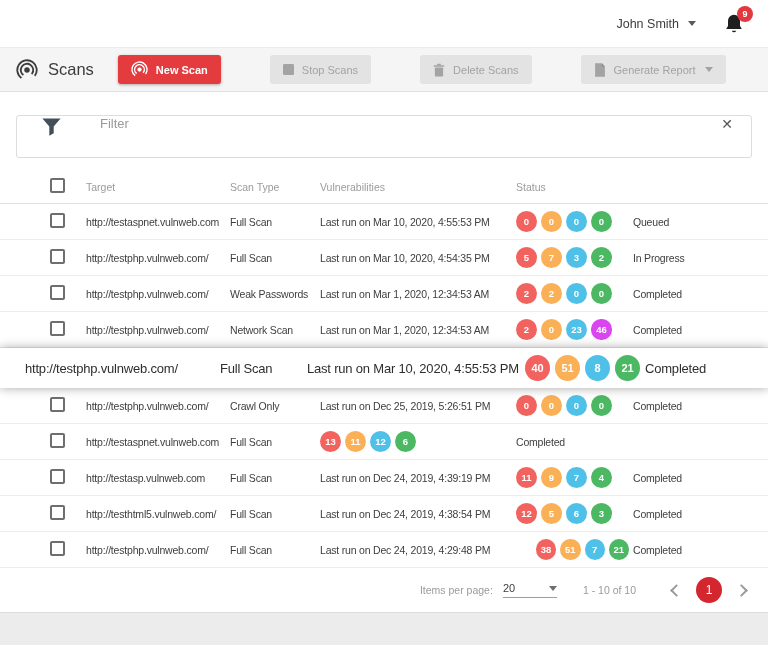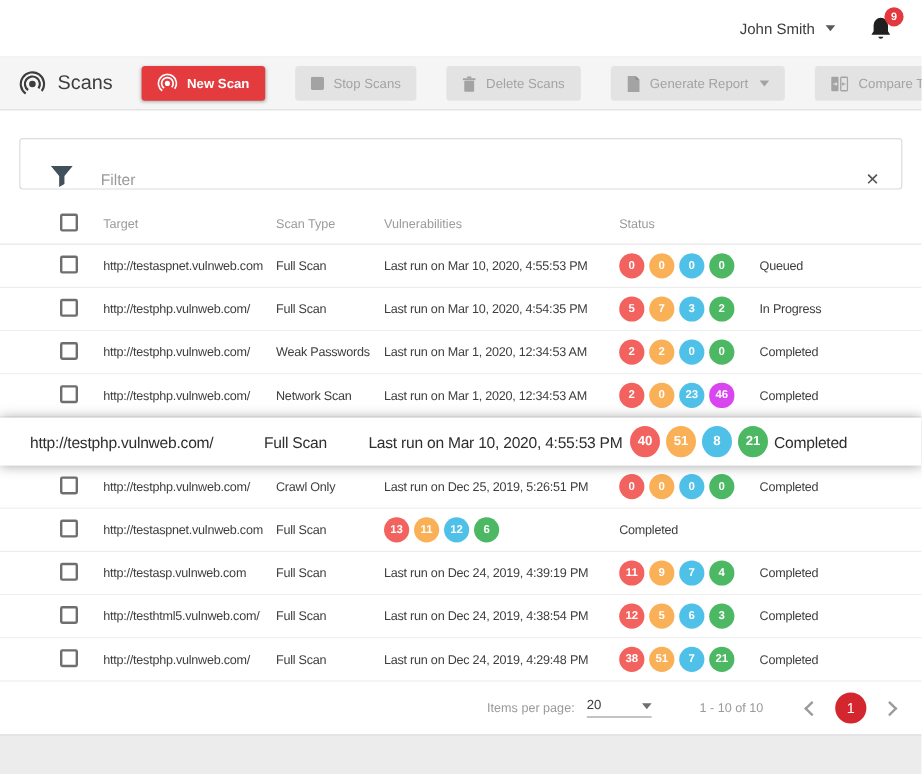--- a/index.html
+++ b/index.html
@@ -21,26 +21,26 @@
 
   
   .toolbar { height:44px; background:#f5f5f5; border-bottom:1px solid #e0e0e0;
              display:flex; align-items:center; padding:0 16px; }
   .title-group { display:flex; align-items:center; gap:10px; color:#3d3d3d; }
   .page-title { font-size:16.5px; }
   .toolbar-buttons { margin-left:auto; display:flex; gap:25px;padding-left:24px; }
   .btn { height:29px; padding:0 13px; border:none; border-radius:3px; display:inline-flex;
          align-items:center; gap:8px; font-size:11px; font-family:inherit; cursor:pointer; white-space:nowrap; }
   .btn.primary { background:#e33b3e; color:#fff; font-weight:bold; box-shadow:0 1px 3px rgba(0,0,0,.3); }
-  .btn.disabled { background:#e3e3e3; color:#a3a3a3; cursor:default; }
+  .btn.disabled { background:#e3e3e3; color:#a3a3a3; cursor:default;margin-left:24px; }
   .btn .caret { border-top-color:#a3a3a3; margin-left:2px; }
 
   
   .filter-bar { margin:23px 16px 12px; height:43px; border:1px solid #dcdcdc; border-radius:3px;
-                background:#fff; display:flex; align-items:flex-end; padding:0 18px 0 24px; gap:22px; }
+                background:#fff; display:flex; align-items:flex-start; padding:0 18px 0 24px; gap:38px; }
   .filter-placeholder { flex:1; font-size:13px; color:#9a9a9a; }
   .filter-clear { font-size:14px; color:#555; cursor:pointer; }
 
   
   .thead, .trow { display:grid; grid-template-columns:36px 144px 90px 196px 117px 1fr;
                   align-items:center; padding:0 16px 0 50px; background:#fff; }
   .thead { height:34px; border-bottom:1px solid #e2e2e2; color:#9b9b9b; font-size:10.5px; }
   .trow { height:36px; border-bottom:1px solid #ededed; font-size:10.5px; color:#3e3e3e;
           letter-spacing:-0.2px; white-space:nowrap; }
   .checkbox { width:15px; height:15px; border:2px solid #6e6e6e; border-radius:2px;
@@ -54,21 +54,21 @@
              box-shadow:0 0 10px rgba(0,0,0,.35); position:relative; z-index:2; border-bottom:none; }
   .trow.hl .badge { width:26px; height:26px; font-size:11px; margin-right:5px; }
 
   
   .pagination { height:44px; display:flex; align-items:center; justify-content:flex-end;
                 padding:0 22px; font-size:10.5px; color:#9a9a9a; }
   .pp-select { display:inline-flex; align-items:center; justify-content:space-between; width:54px;
                border-bottom:1px solid #9e9e9e; padding-bottom:3px; margin-left:10px;
                color:#3e3e3e; font-size:11px; cursor:pointer; }
   .pp-select .caret { border-top-color:#6e6e6e; }
-  .range-text { margin-left:40px;text-align:center; }
+  .range-text { margin-left:26px;text-align:center; }
   .chev { width:9px; height:9px; border-left:2px solid #9b9b9b; border-bottom:2px solid #9b9b9b;
           transform:rotate(45deg); cursor:pointer; display:inline-block; }
   .chev.left { margin-left:36px; }
   .chev.right { transform:rotate(-135deg); margin-left:15px; }
   .page-circle { width:26px; height:26px; border-radius:50%; background:#d4262f; color:#fff;
                  font-size:12px; display:flex; align-items:center; justify-content:center;
                  margin-left:15px; cursor:pointer; }
 
   .bottom-strip { position:absolute; bottom:0; left:0; right:0; height:33px;
                   background:#ececec; border-top:1px solid #ddd; }
@@ -294,21 +294,21 @@
           <span class="badge" style="background: rgb(76, 184, 99);">3</span>
         </div>
         <div class="cell status">Completed</div>
       </div>
       <div class="trow">
         <div class="cell cb"><span class="checkbox"></span></div>
         <div class="cell target">http://testphp.vulnweb.com/</div>
         <div class="cell stype">Full Scan</div>
         <div class="cell sched">Last run on Dec 24, 2019, 4:29:48 PM</div>
         <div class="cell vulns">
-          <span class="badge" style="background: rgb(242, 99, 95);">38</span>
+          <span class="badge" style="background: rgb(242, 99, 95); margin-left: 20px;">38</span>
           <span class="badge" style="background: rgb(249, 176, 87);">51</span>
           <span class="badge" style="background: rgb(79, 193, 233);">7</span>
           <span class="badge" style="background: rgb(76, 184, 99);">21</span>
         </div>
         <div class="cell status">Completed</div>
       </div>
     </div>
 
   <div class="pagination">
     <span>Items per page:</span>

